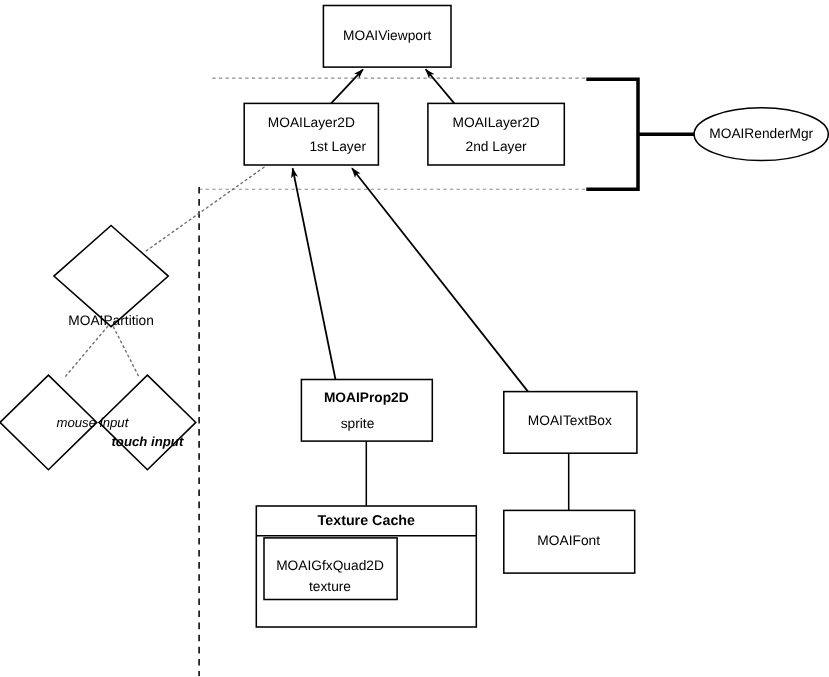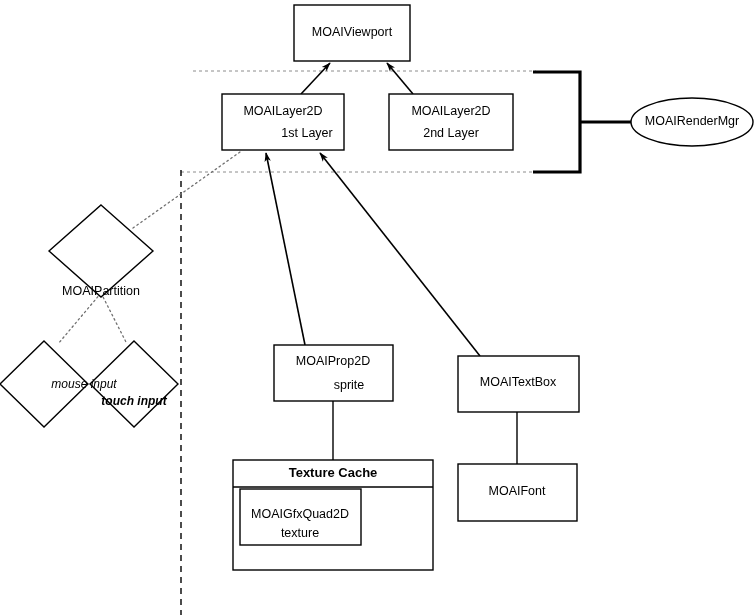--- a/index.html
+++ b/index.html
@@ -166,22 +166,22 @@
   <div class="node-label centered" style="left:101px; top:252px;margin-top:40px;">MOAIPartition</div>
 
   <div class="clip-box" style="left:4px; top:373px; width:80px; height:22px;margin-left:40px;">
     <span class="inner">mouse input</span>
   </div>
 
   <div class="clip-box" style="left:95px; top:390px; width:78px; height:22px;font-weight:bold;">
     <span class="inner">touch input</span>
   </div>
 
-  <div class="node-label centered" style="left:333px; top:362px;">MOAIProp2D</div>
-  <div class="node-label centered" style="left:349px; top:386px;">sprite</div>
+  <div class="node-label centered" style="left:333px; top:362px;font-weight:bold;">MOAIProp2D</div>
+  <div class="node-label centered" style="left:325px; top:386px;">sprite</div>
 
   <div class="node-label centered" style="left:518px; top:383px;">MOAITextBox</div>
 
   <div class="node-label centered label-bold" style="left:333px; top:473px;text-align:center;">Texture Cache</div>
 
   <div class="node-label centered" style="left:300px; top:515px;text-align:right;">MOAIGfxQuad2D</div>
   <div class="node-label centered" style="left:300px; top:534px;">texture</div>
 
   <div class="node-label centered" style="left:517px; top:492px;">MOAIFont</div>
 

